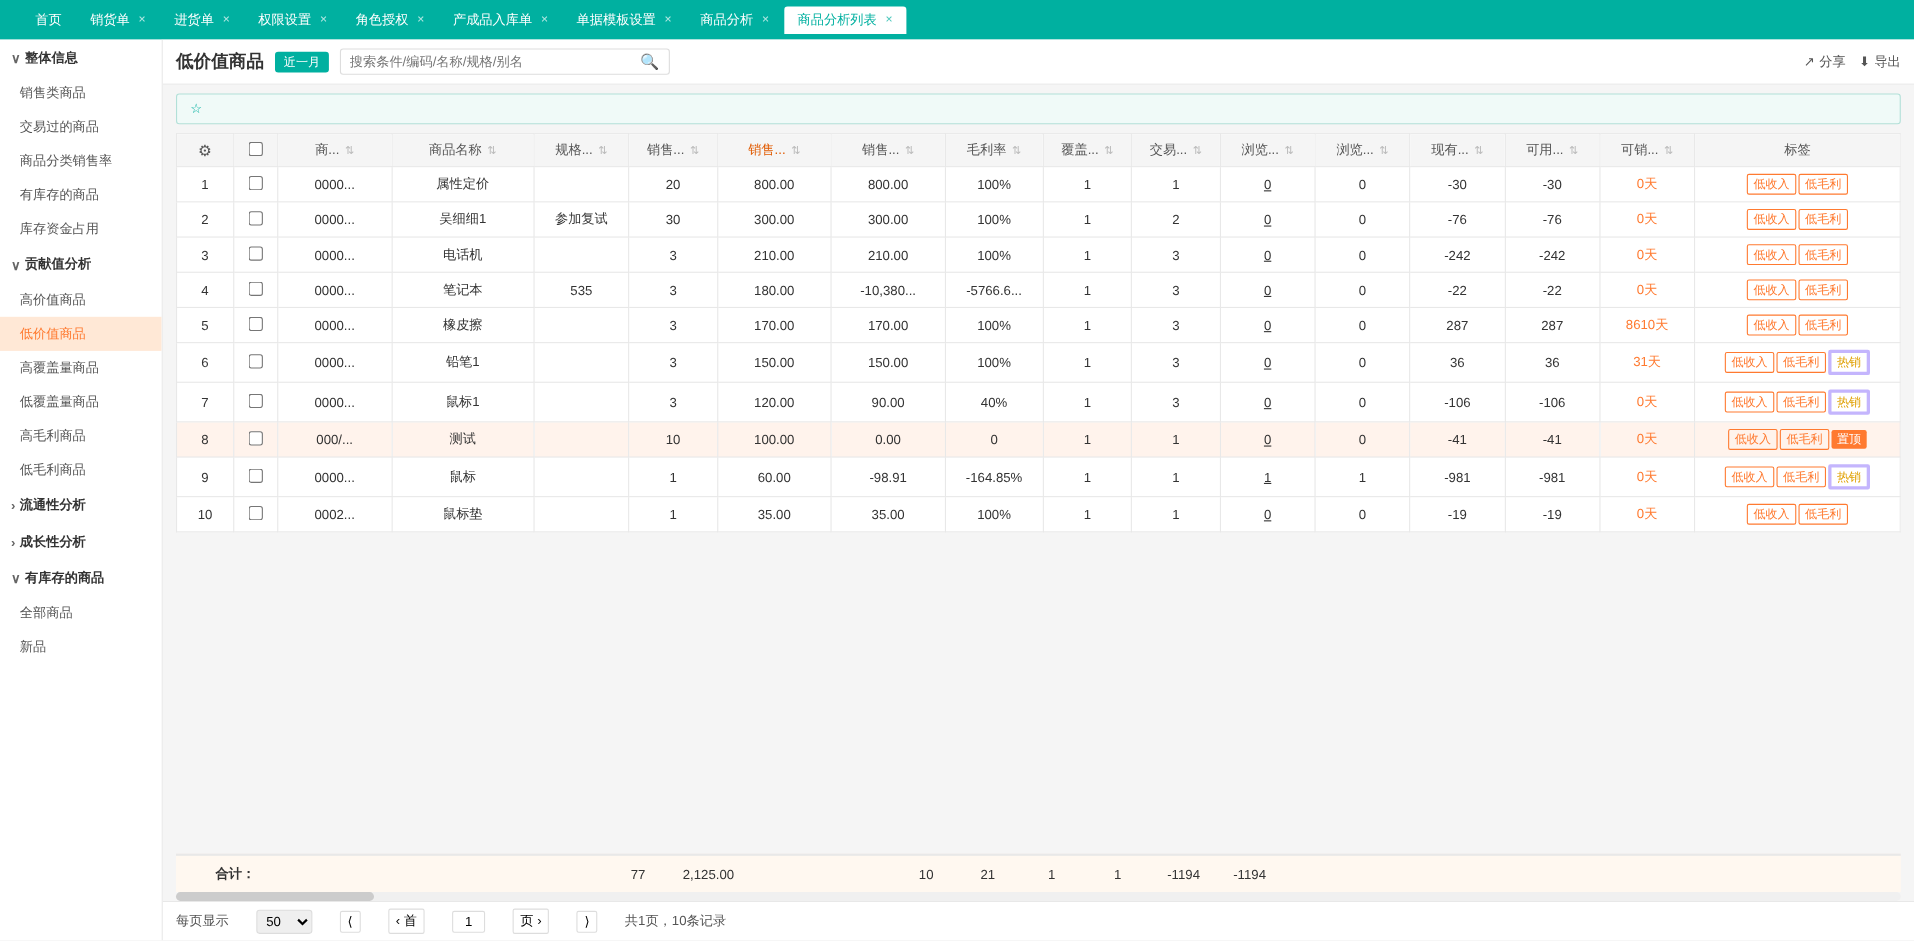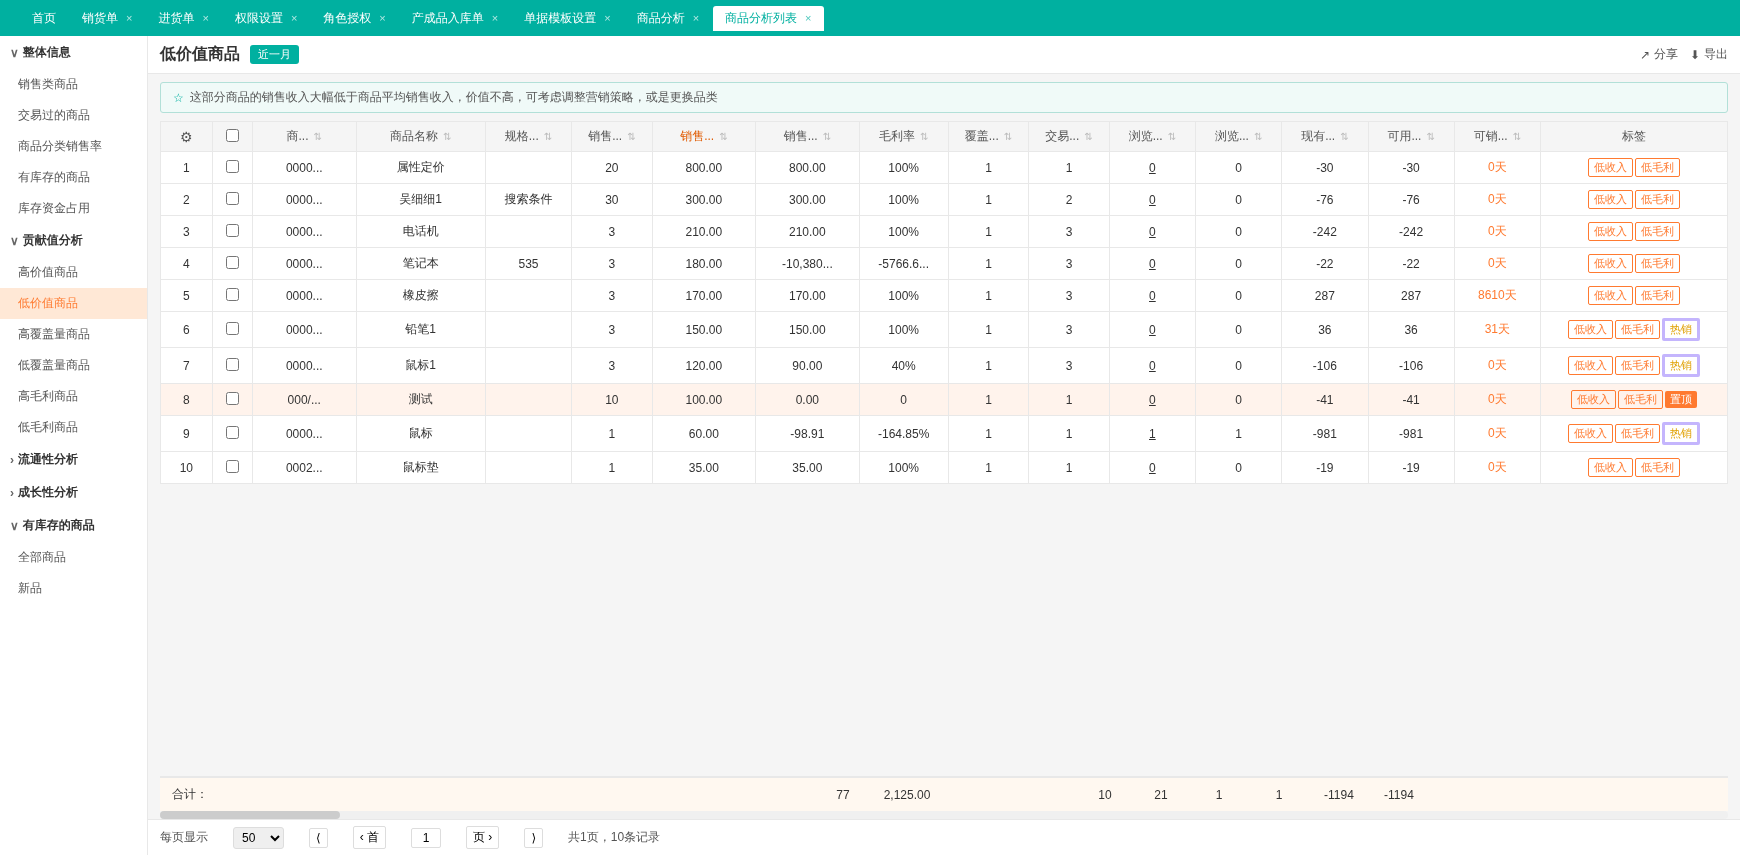--- a/index.html
+++ b/index.html
@@ -198,21 +198,21 @@
     .footer-totals {
       background: #fff8f0;
       border-top: 2px solid #e8e8e8;
       display: flex;
       align-items: center;
       padding: 8px 12px;
       font-size: 12px;
       color: #333;
       margin: 0 12px;
     }
-    .total-label { font-weight: normal; margin-right: 10px; min-width: 60px; }
+    .total-label { font-weight: bold; margin-right: 10px; min-width: 60px; margin-left: 24px; }
 
     
     .pagination-bar {
       display: flex;
       align-items: center;
       padding: 6px 12px;
       background: #fff;
       border-top: 1px solid #e8e8e8;
       gap: 25px;
       font-size: 12px;
@@ -348,35 +348,38 @@
     </div>
     <div class="sidebar-item">全部商品</div>
     <div class="sidebar-item">新品</div>
   </div>
 
   <div class="content-area">
 
     <div class="content-header">
       <span class="page-title">低价值商品</span>
       <span class="tag-recent">近一月</span>
+      <div class="search-box">
+        <input type="text" placeholder="搜索条件/编码/名称/规格/别名" style="">
+        <span class="search-icon">🔍</span>
+      </div>
       <div class="header-actions">
         <div class="action-btn">
           <span>↗</span>
           <span>分享</span>
         </div>
         <div class="action-btn">
           <span>⬇</span>
           <span>导出</span>
         </div>
       </div>
     </div>
 
     <div class="notice-banner">
       <span class="notice-icon">☆</span>
-      <span>这部分商品的销售收入大幅低于商品平均销售收入，价值不高，可考虑调整营销策略，或是更换品类</span>
     </div>
 
     <div class="table-container">
       <table>
         <thead>
           <tr>
             <th class="col-num">
               <span class="gear-icon">⚙</span>
             </th>
             <th class="col-check">
@@ -465,21 +468,21 @@
       <td class="col-sellable" style="color:#ff7a30;">0天</td>
       <td class="col-tag"><span class="tag-pill tag-low-income">低收入</span><span class="tag-pill tag-low-margin">低毛利</span></td>
     </tr>
             <tr>
       <td class="col-num">2</td>
       <td class="col-check">
         <input type="checkbox" style="">
       </td>
       <td class="col-code">0000...</td>
       <td class="col-name">吴细细1</td>
-      <td class="col-spec">搜索条件</td>
+      <td class="col-spec">参加复试</td>
       <td class="col-sales-qty">30</td>
       <td class="col-sales-amt">300.00</td>
       <td class="col-sales-gross">300.00</td>
       <td class="col-margin">100%</td>
       <td class="col-cover">1</td>
       <td class="col-trade">2</td>
       <td class="col-browse1"><span class="underline-link">0</span></td>
       <td class="col-browse2">0</td>
       <td class="col-stock">-76</td>
       <td class="col-available">-76</td>
@@ -653,21 +656,21 @@
       <td class="col-available">-19</td>
       <td class="col-sellable" style="color:#ff7a30;">0天</td>
       <td class="col-tag"><span class="tag-pill tag-low-income">低收入</span><span class="tag-pill tag-low-margin">低毛利</span></td>
     </tr>
           </tbody>
       </table>
     </div>
 
     <div class="footer-totals">
       <span class="total-label">合计：</span>
-      <div style="display:flex;flex:1;gap:0;justify-content:center;">
+      <div style="display:flex;flex:1;gap:0;">
         <div style="width:36px;"></div>
         <div style="width:28px;"></div>
         <div style="width:72px;"></div>
         <div style="width:90px;"></div>
         <div style="width:60px;"></div>
         <div style="width:56px;text-align:center;">77</div>
         <div style="width:72px;text-align:center;">2,125.00</div>
         <div style="width:72px;"></div>
         <div style="width:62px;"></div>
         <div style="width:56px;text-align:center;">10</div>

